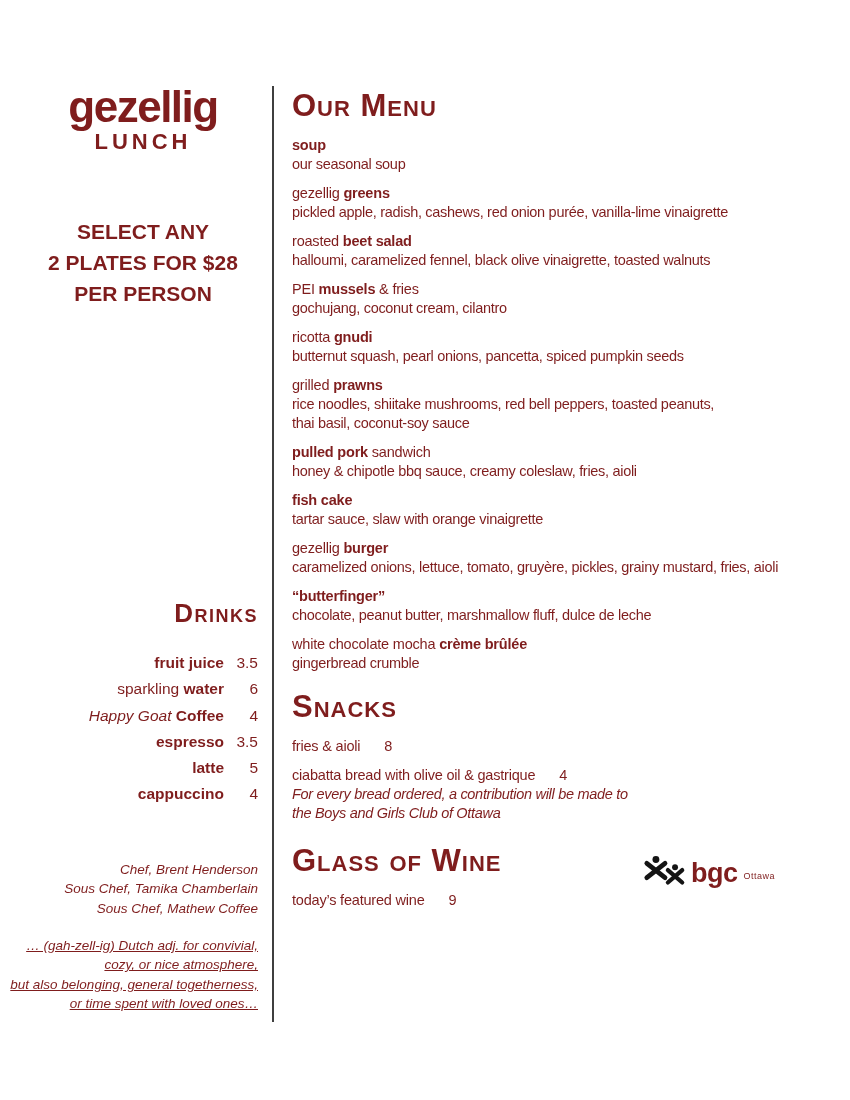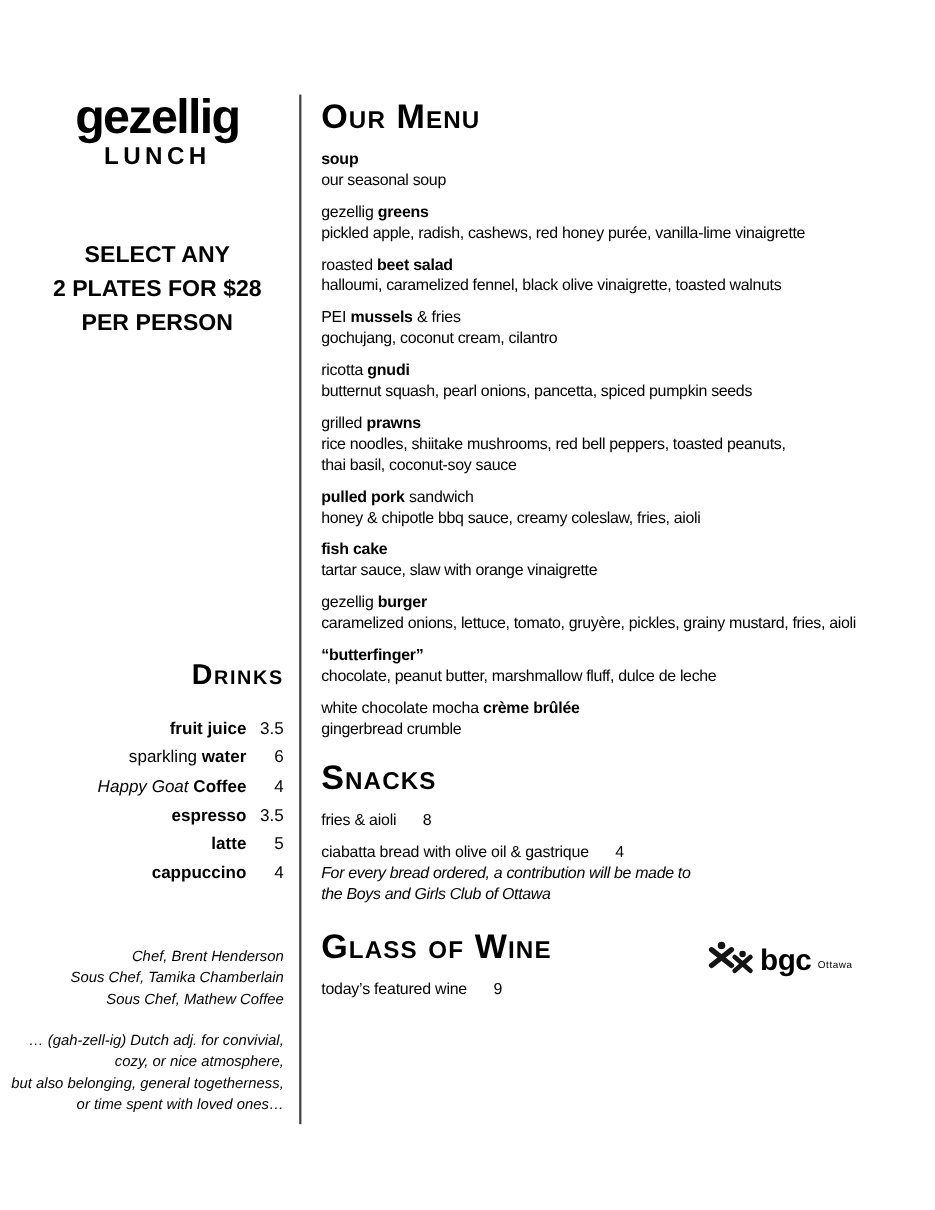--- a/index.html
+++ b/index.html
@@ -1,20 +1,20 @@
 <!DOCTYPE html>
 <html><head>
 <meta charset="utf-8">
 <style>
   html,body{margin:0;padding:0;background:#ffffff;}
   .page{
     position:relative;
     width:796px;height:1100px;
     background:#ffffff;
-    color:#000000;
+    color:#7f1d1d;
     font-family:"Liberation Sans", sans-serif;
     overflow:hidden;
   }
   .divider{
     position:absolute;left:272px;top:86px;
     width:2px;height:936px;background:#3f3f3f;
   }
   
   .left-col{position:absolute;left:28px;top:85px;width:230px;height:960px;}
   .logo-block{text-align:center;}
@@ -32,21 +32,21 @@
     letter-spacing:1.5px;line-height:30px;margin-bottom:22px;
   }
   .drink-item{
     display:flex;justify-content:flex-end;align-items:baseline;
     font-size:15.5px;line-height:26.3px;white-space:nowrap;
   }
   .drink-price{display:inline-block;width:26px;text-align:right;margin-left:8px;}
   .credits{position:absolute;top:775px;right:0;text-align:right;
     font-size:13.5px;font-style:italic;line-height:19.3px;white-space:nowrap;}
   .definition{position:absolute;top:851px;right:0;text-align:right;
-    font-size:13.5px;font-style:italic;line-height:19.3px;white-space:nowrap;}
+    font-size:13.5px;font-style:italic;line-height:19.3px;white-space:nowrap;text-decoration:underline;}
   
   .right-col{position:absolute;left:292px;top:88px;width:528px;}
   .section-heading{
     font-size:31px;font-weight:700;font-variant:small-caps;
     letter-spacing:1px;line-height:36px;margin:0 0 12px 0;
   }
   .menu-item{margin-bottom:10px;}
   .item-title{font-size:14.5px;line-height:19px;letter-spacing:-0.2px;white-space:nowrap;}
   .item-desc{font-size:14.5px;line-height:19px;letter-spacing:-0.3px;white-space:nowrap;}
   .snacks-heading{margin-top:16px;}
@@ -132,21 +132,21 @@
 
   <div class="right-col">
     <div class="section-heading">Our Menu</div>
     <div id="menu-items">
         <div class="menu-item">
           <div class="item-title"><span class="seg-b">soup</span></div>
           <div class="item-desc">our seasonal soup</div>
         </div>
         <div class="menu-item">
           <div class="item-title"><span class="seg-r">gezellig </span><span class="seg-b">greens</span></div>
-          <div class="item-desc">pickled apple, radish, cashews, red honey purée, vanilla-lime vinaigrette</div>
+          <div class="item-desc">pickled apple, radish, cashews, red onion purée, vanilla-lime vinaigrette</div>
         </div>
         <div class="menu-item">
           <div class="item-title"><span class="seg-r">roasted </span><span class="seg-b">beet salad</span></div>
           <div class="item-desc">halloumi, caramelized fennel, black olive vinaigrette, toasted walnuts</div>
         </div>
         <div class="menu-item">
           <div class="item-title"><span class="seg-r">PEI </span><span class="seg-b">mussels</span><span class="seg-r"> &amp; fries</span></div>
           <div class="item-desc">gochujang, coconut cream, cilantro</div>
         </div>
         <div class="menu-item">

